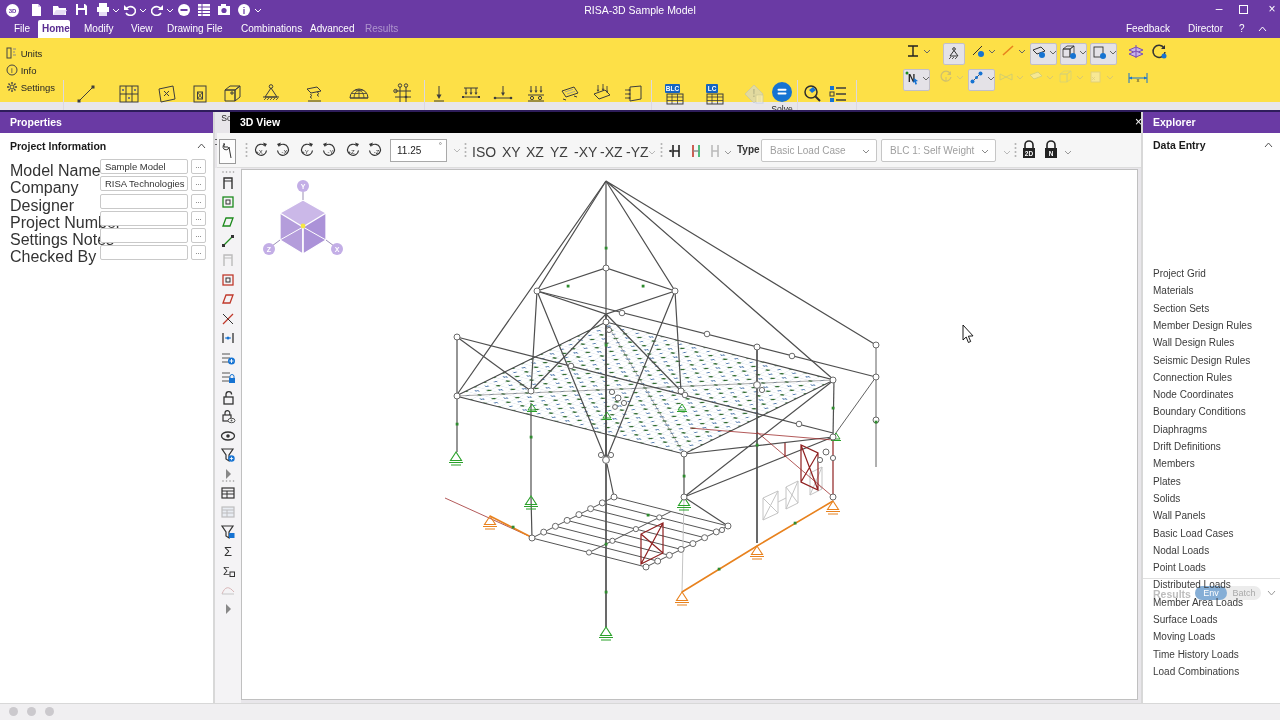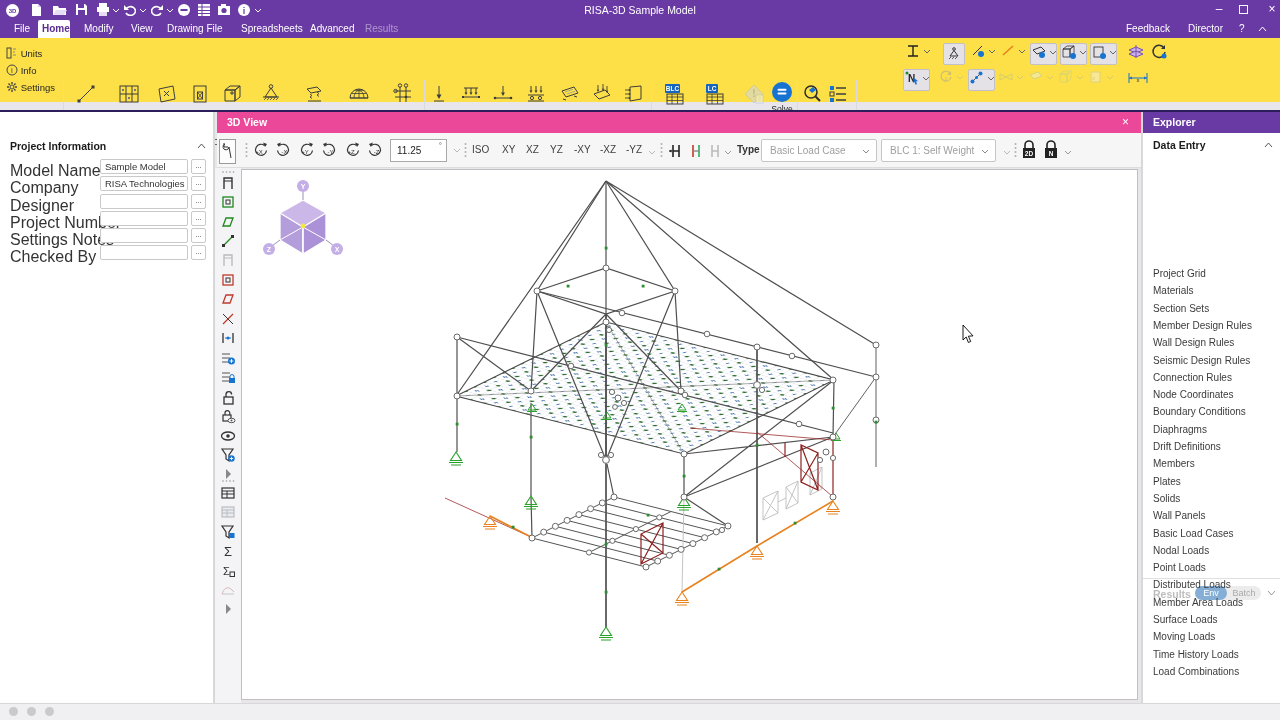--- a/index.html
+++ b/index.html
@@ -20,21 +20,21 @@
 .mrow{position:absolute;left:6px;height:15px;font-size:9.5px;color:#262626;line-height:15px}
 .statusbar{left:0;top:703px;width:1280px;height:17px;background:#f0eff1;border-top:1px solid #d8d8d8}
 .dot{position:absolute;top:707px;width:9px;height:9px;border-radius:50%;background:#cbc9cd}
 .phead{background:#6a3aa4;color:#fff;font-size:10.5px;font-weight:bold;line-height:21px;padding-left:10px}
 .panel{background:#fff}
 .flabel{position:absolute;left:10px;font-size:16px;color:#333}
 .fbox{position:absolute;left:100px;width:88px;height:15px;border:1px solid #c9c9c9;border-radius:2px;background:#fff;font-size:9.5px;color:#333;line-height:13px;padding-left:4px}
 .fdots{position:absolute;left:191px;width:15px;height:15px;border:1px solid #c9c9c9;border-radius:2px;background:#fff;font-size:8px;color:#444;text-align:center;line-height:11px}
 .xitem{position:absolute;left:1153px;font-size:10px;color:#3b3b3b}
 .toolbar{left:217px;top:133px;width:924px;height:35px;background:#f6f6f6;border-bottom:1px solid #ddd}
-.vbtn{position:absolute;top:144px;font-size:10px;color:#3f3f3f}
+.vbtn{position:absolute;top:144px;font-size:14px;color:#3f3f3f}
 .dd{position:absolute;top:139px;height:23px;border:1px solid #c6c6c6;border-radius:2px;background:#fff;font-size:10px;color:#9e9e9e;line-height:21px;padding-left:8px}
 .strip{left:215px;top:168px;width:26px;height:535px;background:#f4f3f5}
 .si{position:absolute;left:220px;width:16px;height:16px}
 .qv{position:absolute;width:27px;height:22px}
 .qvp{background:#e4e2e7;border:1px solid #c2bfc7;border-radius:2px}
 .canvas{left:241px;top:169px;width:897px;height:531px;background:#fff;border:1px solid #c0c0c0}
 .hseph{position:absolute;top:142px;width:3px;height:18px}
 </style>
 </head>
 <body>
@@ -104,21 +104,21 @@
   <div class="abs" style="left:1239px;top:5px;width:9px;height:9px;border:1px solid #fff"></div>
   <div class="abs" style="left:1263px;top:0;width:18px;height:20px;text-align:center;line-height:19px;font-size:12px">×</div>
 </div>
 
 <div class="abs menubar">
   <div class="tab" style="left:10px">File</div>
   <div class="tab active" style="left:38px;width:32px;text-align:center">Home</div>
   <div class="tab" style="left:80px">Modify</div>
   <div class="tab" style="left:127px">View</div>
   <div class="tab" style="left:163px">Drawing File</div>
-  <div class="tab" style="left:237px">Spreadsheets</div>
+  <div class="tab" style="left:237px">Combinations</div>
   <div class="tab" style="left:306px">Advanced</div>
   <div class="tab dis" style="left:361px">Results</div>
   <div class="tab" style="left:1122px">Feedback</div>
   <div class="tab" style="left:1184px">Director</div>
   <div class="tab" style="left:1235px">?</div>
   <svg class="abs" style="left:1258px;top:6px" width="9" height="6">
       <path d="M1,5L4.5,1L8,5" stroke="#fff" fill="none"></path>
     </svg>
 </div>
 
@@ -447,20 +447,21 @@
       </svg></div>
   <div class="abs" style="left:1127px;top:71px"><svg width="22" height="14">
         <path d="M2,2v10M20,2v10" stroke="#1673d2"></path>
         <path d="M2,7h18" stroke="#1673d2"></path>
         <path d="M2,7l3,-1.5v3ZM20,7l-3,-1.5v3Z" fill="#1673d2"></path>
         <text x="11" y="11" font-size="6" fill="#333" text-anchor="middle">x</text>
       </svg></div>
 </div>
 
 <div class="abs panel" style="left:0;top:112px;width:213px;height:591px">
+  <div class="phead" style="height:21px">Properties</div>
   <div class="abs" style="left:10px;top:28px;font-size:10.5px;font-weight:bold;color:#1a1a1a">Project Information</div>
   <svg class="abs" style="left:197px;top:31px" width="9" height="6">
       <path d="M1,5L4.5,1L8,5" stroke="#555" fill="none"></path>
     </svg>
 </div>
 <div class="abs flabel" style="top:162px">Model Name</div>
 <div class="abs fbox" style="top:159px">Sample Model</div>
 <div class="abs fdots" style="top:159px">...</div>
 <div class="abs flabel" style="top:179px">Company</div>
 <div class="abs fbox" style="top:176px">RISA Technologies</div>
@@ -473,21 +474,21 @@
 <div class="abs fdots" style="top:211px">...</div>
 <div class="abs flabel" style="top:231px">Settings Notes</div>
 <div class="abs fbox" style="top:228px"></div>
 <div class="abs fdots" style="top:228px">...</div>
 <div class="abs flabel" style="top:248px">Checked By</div>
 <div class="abs fbox" style="top:245px"></div>
 <div class="abs fdots" style="top:245px">...</div>
 
 <div class="abs" style="left:213px;top:112px;width:2px;height:591px;background:#d8d8d8"></div>
 
-<div class="abs" style="left:217px;top:112px;width:924px;height:26px;background:#ec4899">
+<div class="abs" style="left:230px;top:112px;width:924px;height:26px;background:#000000">
   <span style="color:#fff;font-size:10.5px;font-weight:bold;line-height:21px;padding-left:10px;display:inline-block">3D View</span>
   <span class="abs" style="left:905px;top:0;color:#fff;font-size:12px;line-height:20px">×</span>
 </div>
 <div class="abs toolbar"></div>
 <div class="abs" style="left:219px;top:139px;width:17px;height:25px;border:1px solid #9a9a9a;background:#fdfdfd">
   <svg width="13" height="19" style="margin:2px 1px">
       <path d="M4,2A3,3 0 1 0 8,5L10,16" stroke="#333" fill="none"></path>
       <path d="M3,1v4h4" stroke="#333" fill="none"></path>
     </svg>
 </div>

